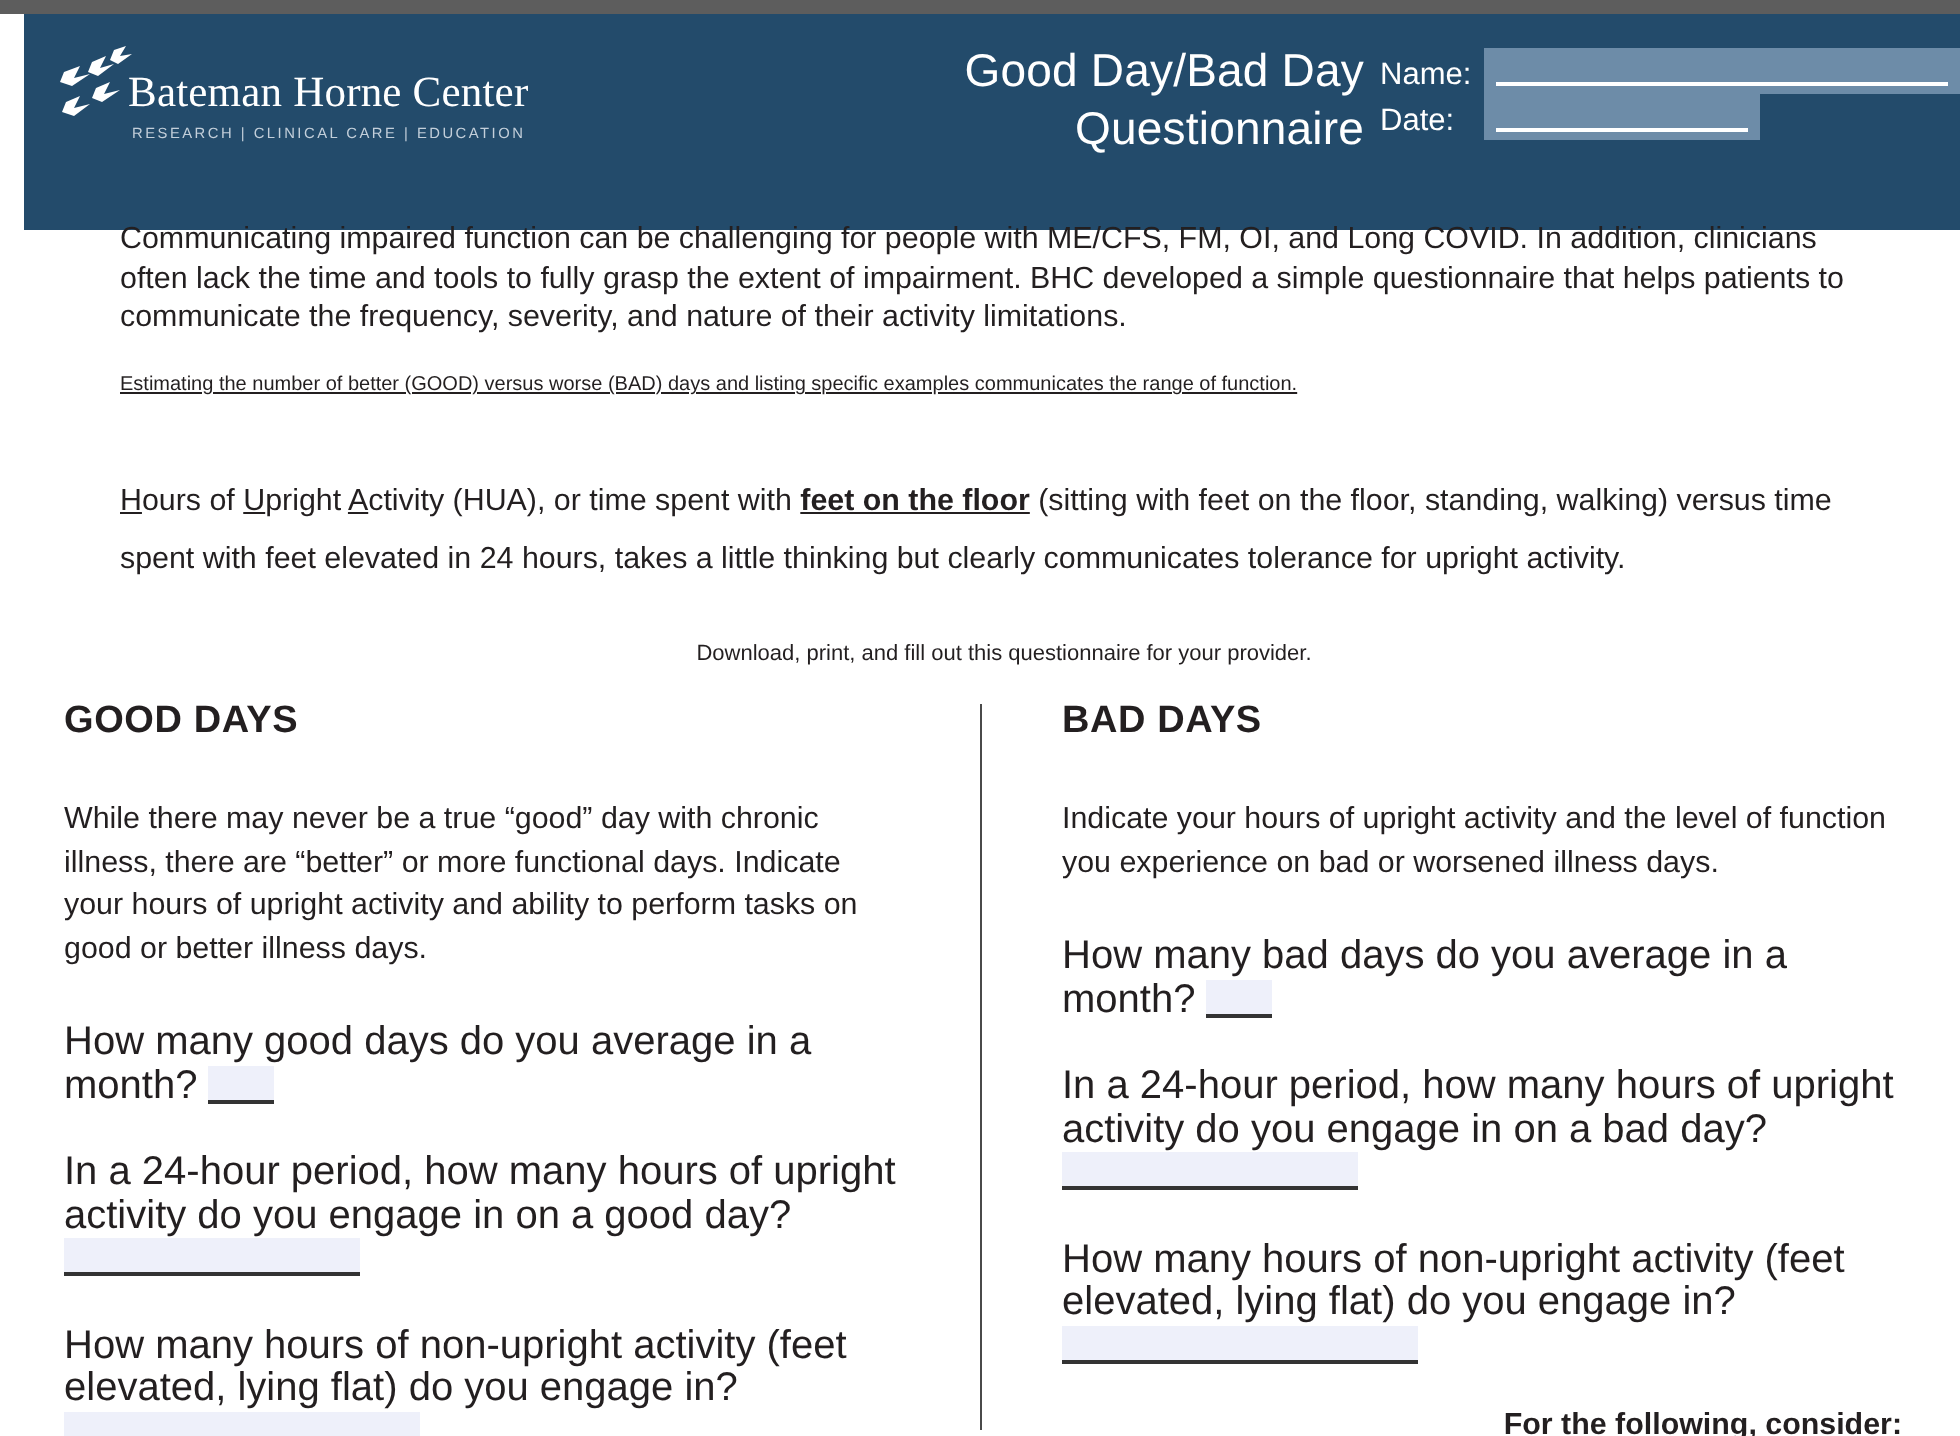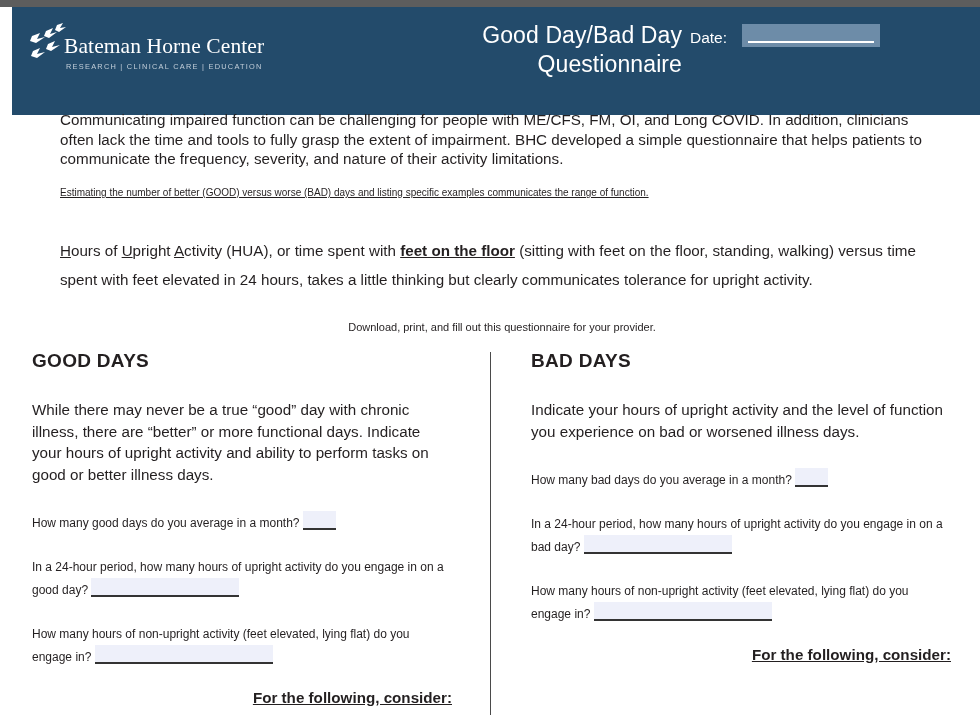--- a/index.html
+++ b/index.html
@@ -196,21 +196,21 @@
     font-weight: bold;
     letter-spacing: 0.3px;
     margin: 0 0 27px 0;
   }
   .col-desc {
     font-size: 15.2px;
     line-height: 21.5px;
     margin: 0 0 26px 0;
   }
   .q {
-    font-size: 12px;
+    font-size: 20px;
     line-height: 21.5px;
     margin: 0 0 22px 0;
   }
   .q-last { margin-bottom: 20px; }
 
   
   .blank {
     display: inline-block;
     background: #eef0fa;
     border-bottom: 2px solid #333333;
@@ -250,20 +250,24 @@
     <div class="logo-tagline">RESEARCH  |  CLINICAL CARE  |  EDUCATION</div>
   </div>
 
   <div class="header-title">
     <div>Good Day/Bad Day</div>
     <div>Questionnaire</div>
   </div>
 
   <div class="nd-wrap">
     <div class="nd-row">
+      <span class="nd-label">Name:</span>
+      <span class="nd-field name"></span>
+    </div>
+    <div class="nd-row">
       <span class="nd-label">Date:</span>
       <span class="nd-field date"></span>
     </div>
   </div>
 
 </div>
 
 <div class="body-wrap">
 
   <p class="intro p1">Communicating impaired function can be challenging for people with ME/CFS, FM, OI, and Long COVID.  In addition, clinicians often lack the time and tools to fully grasp the extent of impairment. BHC developed a simple questionnaire that helps patients to communicate the frequency, severity, and nature of their activity limitations.</p>

